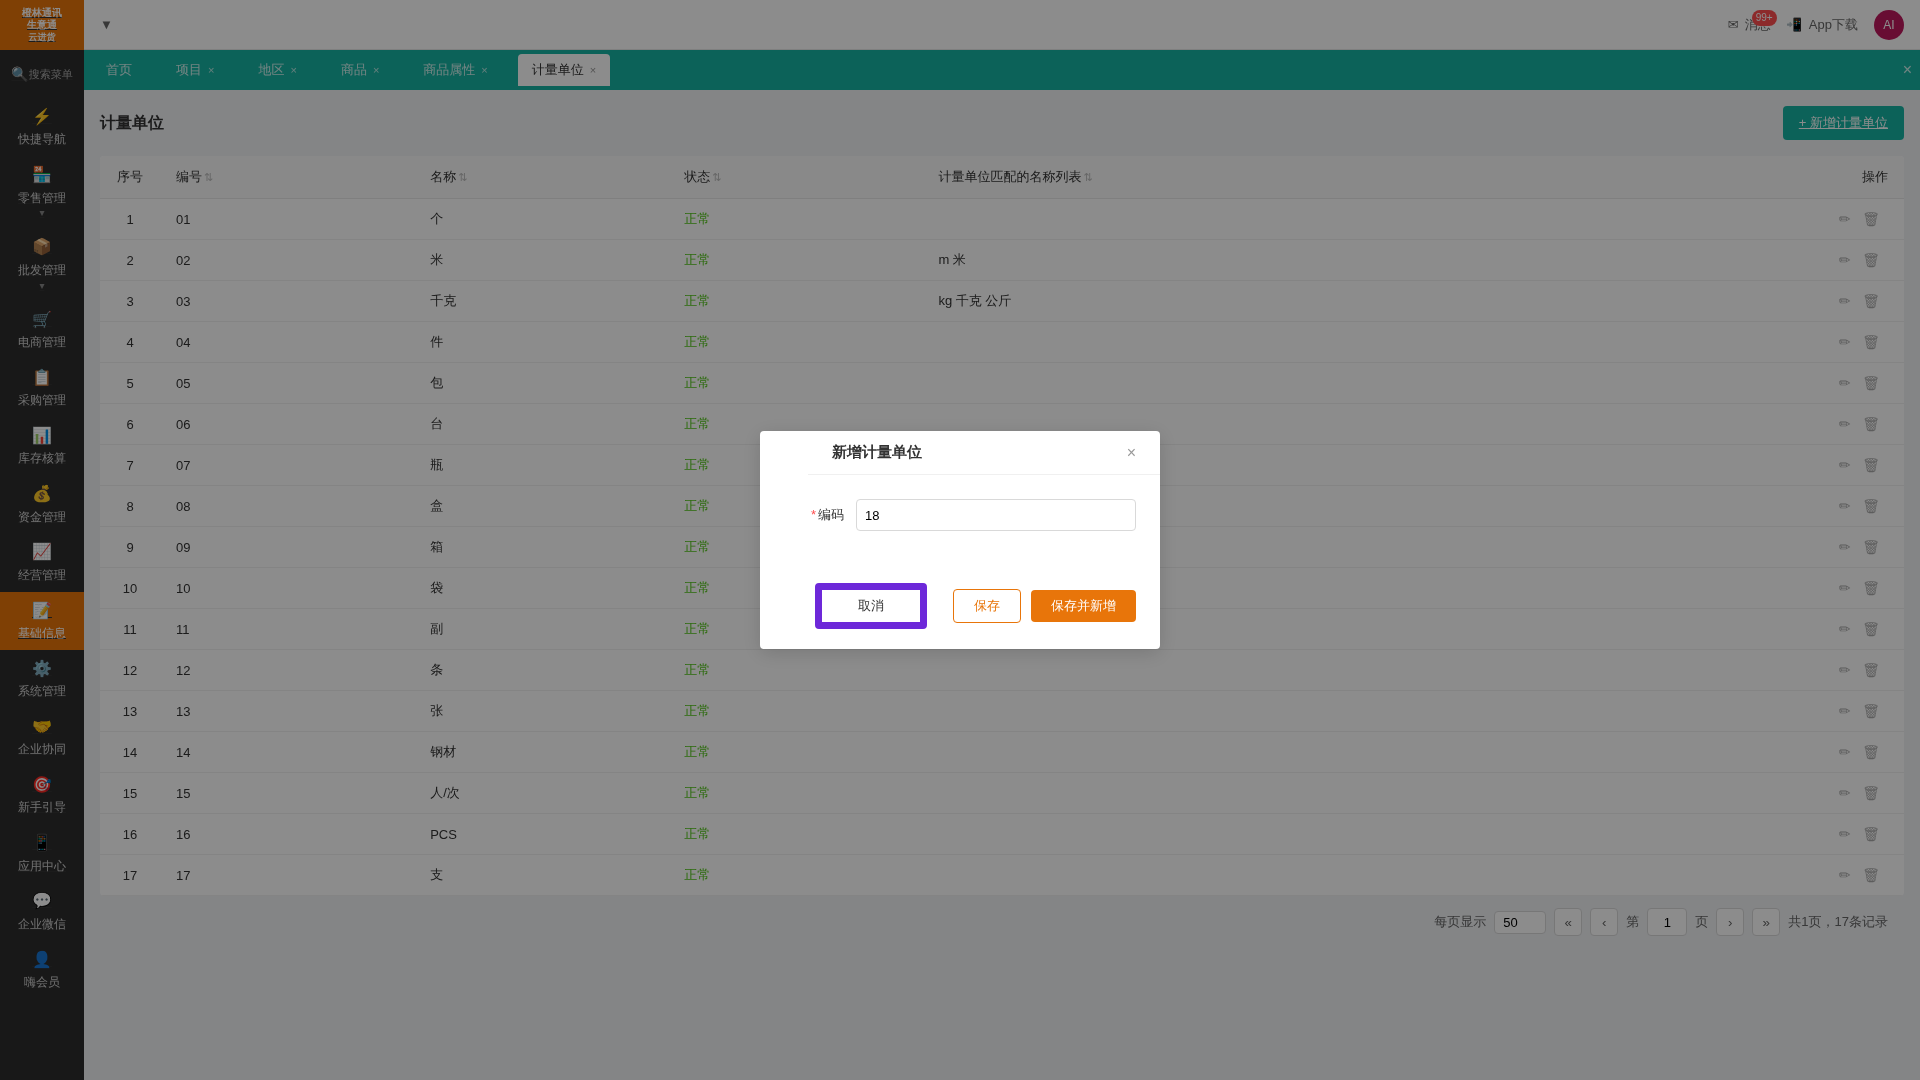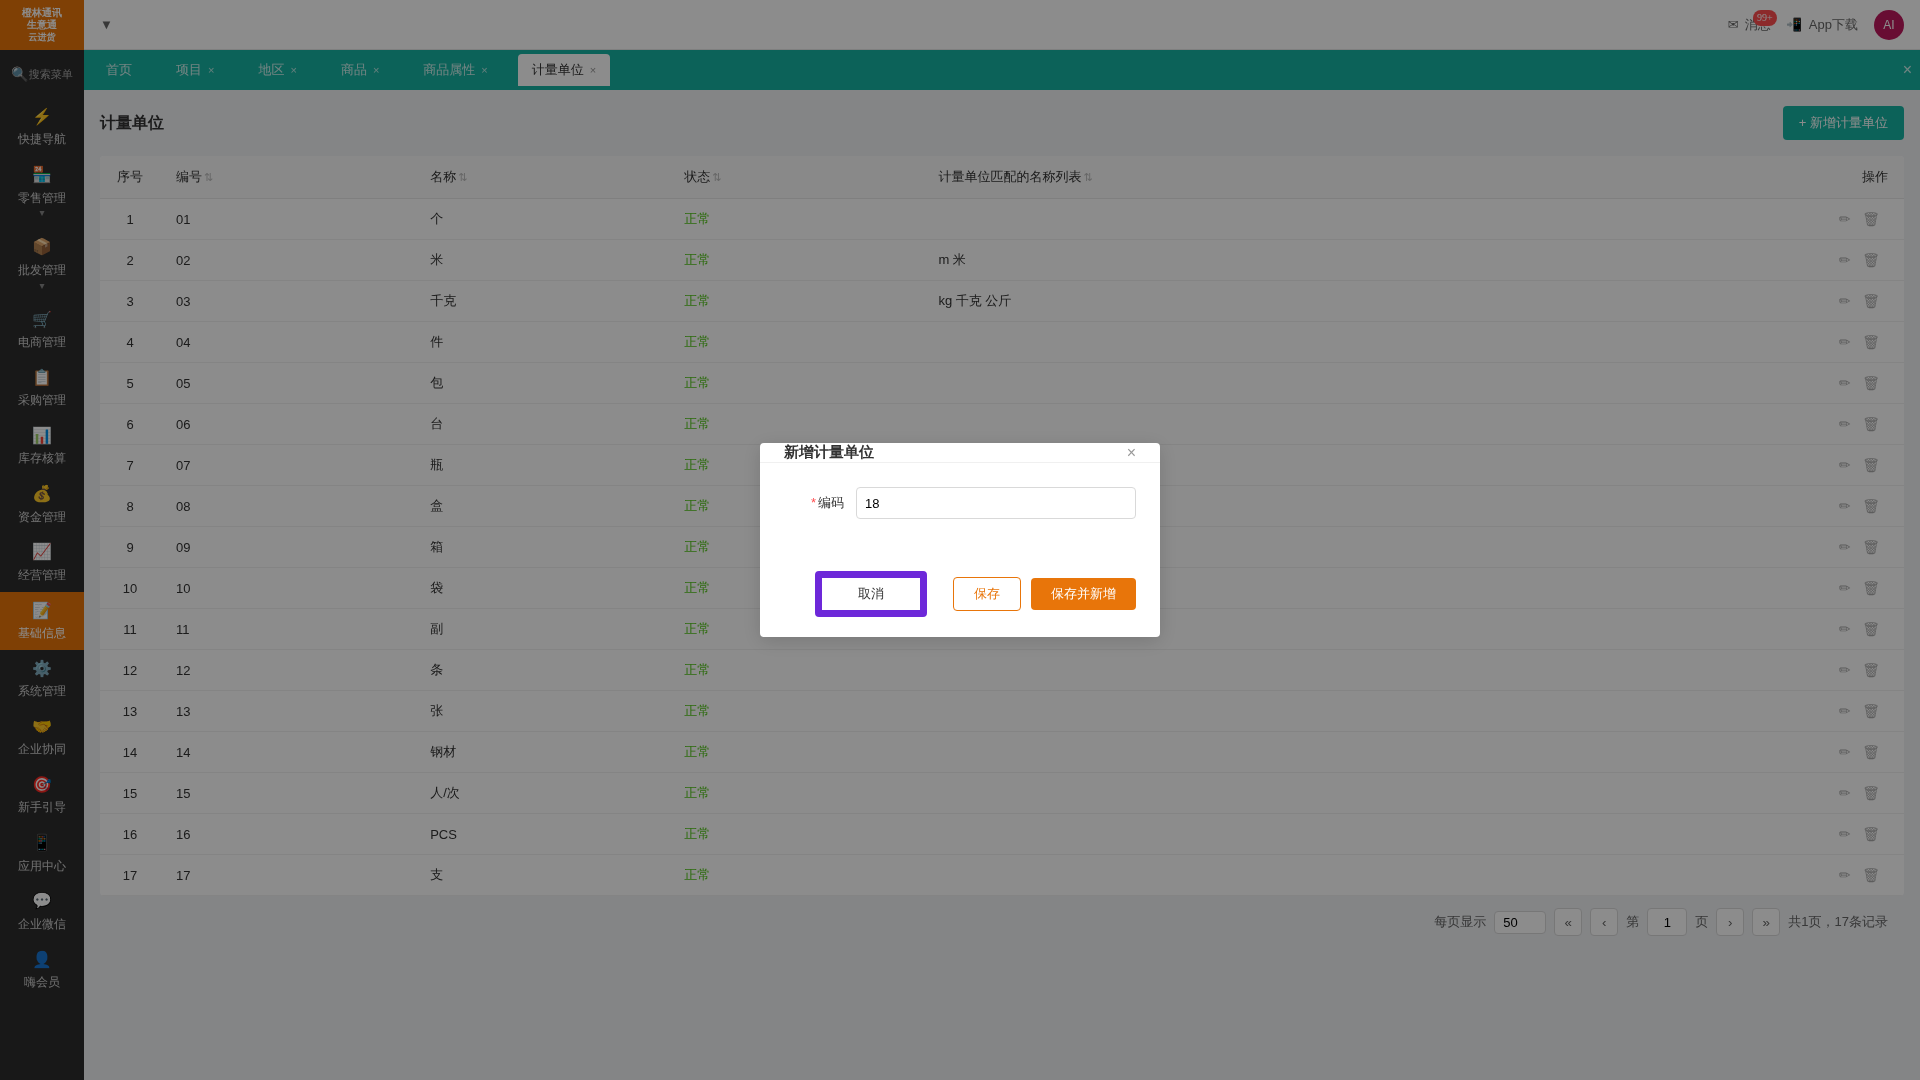--- a/index.html
+++ b/index.html
@@ -1,50 +1,50 @@
 <!DOCTYPE html>
 <html><head>
   <meta charset="utf-8">
   <style>
     * { box-sizing: border-box; margin: 0; padding: 0; }
     body { font-family: 'Microsoft YaHei', Arial, sans-serif; font-size: 13px; background: #f0f2f5; color: #333; width: 1920px; height: 1080px; overflow: hidden; display: flex; }
 
     
-    .sidebar { width: 84px; background: #2d2d2d; height: 1080px; display: flex; flex-direction: column; align-items: center; flex-shrink: 0; }
+    .sidebar { width: 84px; background: #2d2d2d; height: 1080px; display: flex; flex-direction: column; align-items: center; flex-shrink: 0; text-decoration: underline; }
     .sidebar-logo { width: 84px; height: 50px; background: #e8750a; display: flex; align-items: center; justify-content: center; }
     .logo-text { color: white; font-size: 10px; font-weight: bold; text-align: center; line-height: 1.2; }
     .sidebar-search { width: 84px; height: 48px; display: flex; align-items: center; justify-content: center; color: #aaa; font-size: 12px; cursor: pointer; }
     .sidebar-item { width: 84px; min-height: 50px; display: flex; flex-direction: column; align-items: center; justify-content: center; color: #ccc; font-size: 12px; cursor: pointer; padding: 8px 4px; text-align: center; line-height: 1.4; }
     .sidebar-item.active { background: #e8750a; color: white; }
     .sidebar-item .icon { font-size: 16px; margin-bottom: 3px; }
 
     
     .main { flex: 1; display: flex; flex-direction: column; height: 1080px; }
 
     
     .topbar { height: 50px; background: white; display: flex; align-items: center; justify-content: space-between; padding: 0 16px; border-bottom: 1px solid #e8e8e8; flex-shrink: 0; }
     .topbar-left { display: flex; align-items: center; gap: 16px; }
     .topbar-dropdown { display: flex; align-items: center; gap: 4px; color: #666; font-size: 13px; cursor: pointer; }
     .topbar-right { display: flex; align-items: center; gap: 16px; }
     .topbar-icon-btn { display: flex; align-items: center; gap: 6px; color: #666; font-size: 13px; cursor: pointer; position: relative; }
-    .badge { background: #ff4d4f; color: white; font-size: 10px; border-radius: 10px; padding: 0 4px; min-width: 16px; height: 16px; display: flex; align-items: center; justify-content: center; position: absolute; top: -6px; right: -6px; font-family: Liberation Serif, serif; }
+    .badge { background: #ff4d4f; color: white; font-size: 10px; border-radius: 10px; padding: 0 4px; min-width: 16px; height: 16px; display: flex; align-items: center; justify-content: center; position: absolute; top: -6px; right: -6px; }
     .avatar { width: 30px; height: 30px; background: #be185d; border-radius: 50%; display: flex; align-items: center; justify-content: center; color: white; font-size: 12px; }
 
     
     .tabs-bar { height: 40px; background: #17b3a3; display: flex; align-items: center; padding: 0 8px; gap: 16px; flex-shrink: 0; }
     .tab { height: 32px; padding: 0 14px; display: flex; align-items: center; gap: 6px; border-radius: 4px 4px 0 0; font-size: 13px; cursor: pointer; color: rgba(255,255,255,0.8); }
     .tab.active { background: white; color: #333; }
     .tab-close { font-size: 11px; color: rgba(255,255,255,0.7); cursor: pointer; line-height: 1; }
     .tab.active .tab-close { color: #999; }
     .tabs-close-all { margin-left: auto; color: rgba(255,255,255,0.8); cursor: pointer; font-size: 16px; }
 
     
     .content { flex: 1; padding: 16px; overflow: auto; position: relative; }
     .page-title { font-size: 16px; font-weight: bold; color: #333; margin-bottom: 16px; display: flex; align-items: center; justify-content: space-between; }
-    .btn-add { background: #17b3a3; color: white; border: none; padding: 8px 16px; border-radius: 4px; cursor: pointer; font-size: 13px; }
+    .btn-add { background: #17b3a3; color: white; border: none; padding: 8px 16px; border-radius: 4px; cursor: pointer; font-size: 13px; text-decoration: underline; }
 
     
     .table-container { background: white; border-radius: 4px; overflow: hidden; }
     table { width: 100%; border-collapse: collapse; font-size: 13px; }
     thead tr { background: #fafafa; font-family: Liberation Serif, serif; }
     th { padding: 12px 16px; text-align: left; color: #333; font-weight: normal; border-bottom: 1px solid #e8e8e8; white-space: nowrap; }
     td { padding: 11px 16px; border-bottom: 1px solid #f0f0f0; color: #333; }
     .status-normal { color: #52c41a; }
     .action-btn { color: #aaa; cursor: pointer; margin-right: 8px; font-size: 14px; }
     .seq-col { width: 60px; text-align: center; }
@@ -52,21 +52,21 @@
 
     
     .pagination { display: flex; align-items: center; justify-content: flex-end; padding: 12px 16px; gap: 8px; font-size: 13px; color: #666; }
     .page-size-select { border: 1px solid #d9d9d9; border-radius: 4px; padding: 3px 20px 3px 8px; font-size: 13px; appearance: none; background: white; cursor: pointer; }
     .page-btn { width: 28px; height: 28px; display: flex; align-items: center; justify-content: center; border: 1px solid #d9d9d9; border-radius: 4px; cursor: pointer; background: white; color: #666; }
     .page-input { width: 40px; height: 28px; border: 1px solid #d9d9d9; border-radius: 4px; text-align: center; font-size: 13px; }
 
     
     .modal-overlay { position: fixed; top: 0; left: 0; width: 1920px; height: 1080px; background: rgba(0,0,0,0.45); display: flex; align-items: center; justify-content: center; z-index: 1000; }
     .modal { background: white; border-radius: 4px; width: 400px; box-shadow: 0 4px 20px rgba(0,0,0,0.15); }
-    .modal-header { padding: 0 24px; border-bottom: 1px solid #f0f0f0; display: flex; align-items: center; justify-content: space-between; }
+    .modal-header { padding: 12px 24px; border-bottom: 1px solid #f0f0f0; display: flex; align-items: center; justify-content: space-between; margin-left: 48px; }
     .modal-title { font-size: 15px; font-weight: bold; color: #333; }
     .modal-close { cursor: pointer; color: #999; font-size: 16px; }
     .modal-body { padding: 24px 24px 16px; }
     .form-item { display: flex; align-items: center; margin-bottom: 24px; }
     .form-label { width: 60px; text-align: right; font-size: 13px; color: #333; margin-right: 12px; flex-shrink: 0; }
     .form-label .required { color: #ff4d4f; margin-right: 2px; }
     .form-input { flex: 1; height: 32px; border: 1px solid #d9d9d9; border-radius: 4px; padding: 4px 8px; font-size: 13px; outline: none; }
     .form-input.active-input { border-color: #e8750a; border-bottom: 2px solid #e8750a; }
     .modal-footer { padding: 12px 24px 20px; display: flex; align-items: center; justify-content: flex-end; gap: 10px; }
     .btn-cancel { background: white; color: #333; border: 7px solid #6d28d9; padding: 7px 36px; border-radius: 4px; cursor: pointer; font-size: 13px; }

